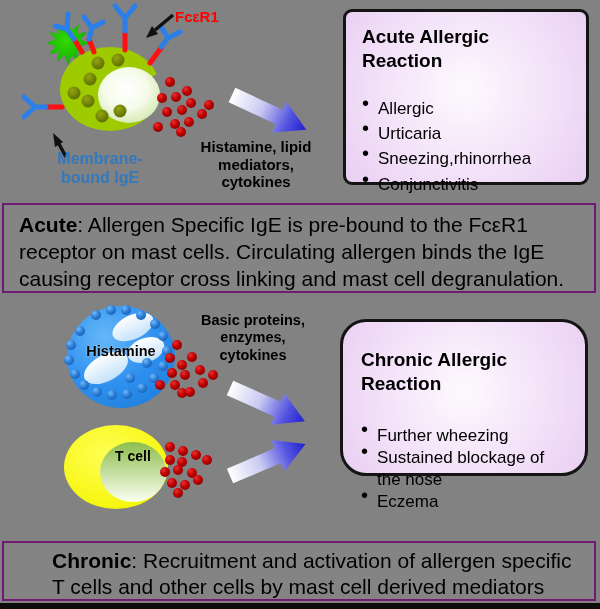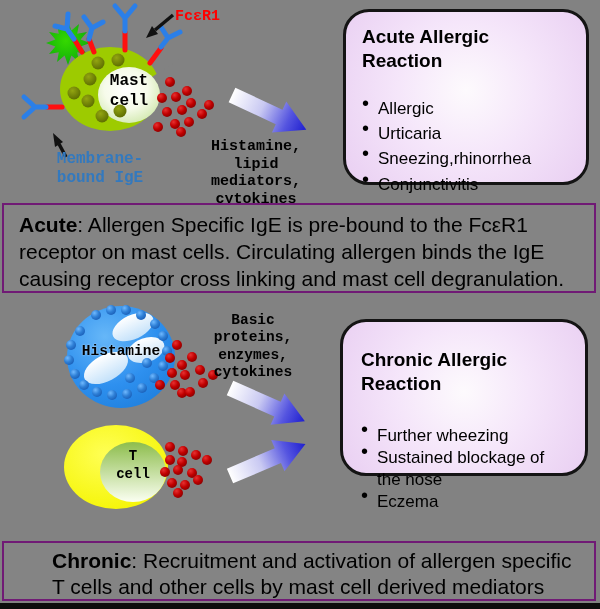--- a/index.html
+++ b/index.html
@@ -3,21 +3,21 @@
 <meta charset="utf-8">
 <style>
   html,body{margin:0;padding:0;background:#555;}
   #stage{
     position:relative;width:600px;height:609px;overflow:hidden;
     background:#828282;
     font-family:"Liberation Sans","DejaVu Sans",sans-serif;
     color:#000;
   }
   .abs{position:absolute;}
-  .lbl{font-weight:bold;text-align:center;font-family:Liberation Mono, monospace;}
+  .lbl{font-weight:bold;text-align:center;}
   
   .panel{
     position:absolute;
     border:3px solid #141414;border-radius:26px;
     background:radial-gradient(circle at 50% 46%, #fdfafd 0%, #f5e6fa 45%, #e9cff2 100%);
     box-sizing:border-box;
   }
   .panel h2{margin:0;font-size:19px;line-height:1.28;font-weight:bold;}
   .panel ul{list-style:none;margin:0;padding:0;}
   .panel li{display:flex;align-items:flex-start;gap:9px;}
@@ -127,27 +127,26 @@
       <circle cx="181" cy="132" r="5" fill="url(#redDot)"></circle>
     </g>
 
     <g transform="translate(232,95) rotate(25)">
       <path d="M0,-8 L52,-8 L52,-17 L82,0 L52,17 L52,8 L0,8 Z" fill="url(#arrowG)"></path>
     </g>
   </svg>
 
   <div class="abs lbl" style="left:175px;top:8px;font-size:15px;color:#ff0000;">FcεR1</div>
 
-  <div class="abs lbl" style="left:99px;top:71px;width:60px;font-size:16px;line-height:1.25;">Mast cell</div>
 
   <div class="abs lbl" style="left:46px;top:150px;width:108px;font-size:16px;line-height:1.18;color:#3379be;">Membrane-bound IgE</div>
 
   <div class="abs lbl" style="left:196px;top:138px;width:120px;font-size:15px;line-height:1.18;">Histamine, lipid mediators, cytokines</div>
 
-  <div class="panel" style="left:343px;top:9px;width:246px;height:176px;padding:13px 16px;">
+  <div class="panel" style="left:343px;top:9px;width:246px;height:176px;padding:13px 16px;border-radius:9px;">
     <h2>Acute Allergic Reaction</h2>
     <ul style="margin-top:25px;font-size:17px;line-height:1.2;">
       <li style="margin-bottom:5px">
         <span class="bullet">•</span>
         <span>Allergic</span>
       </li>
       <li style="margin-bottom:5px">
         <span class="bullet">•</span>
         <span>Urticaria</span>
       </li>

